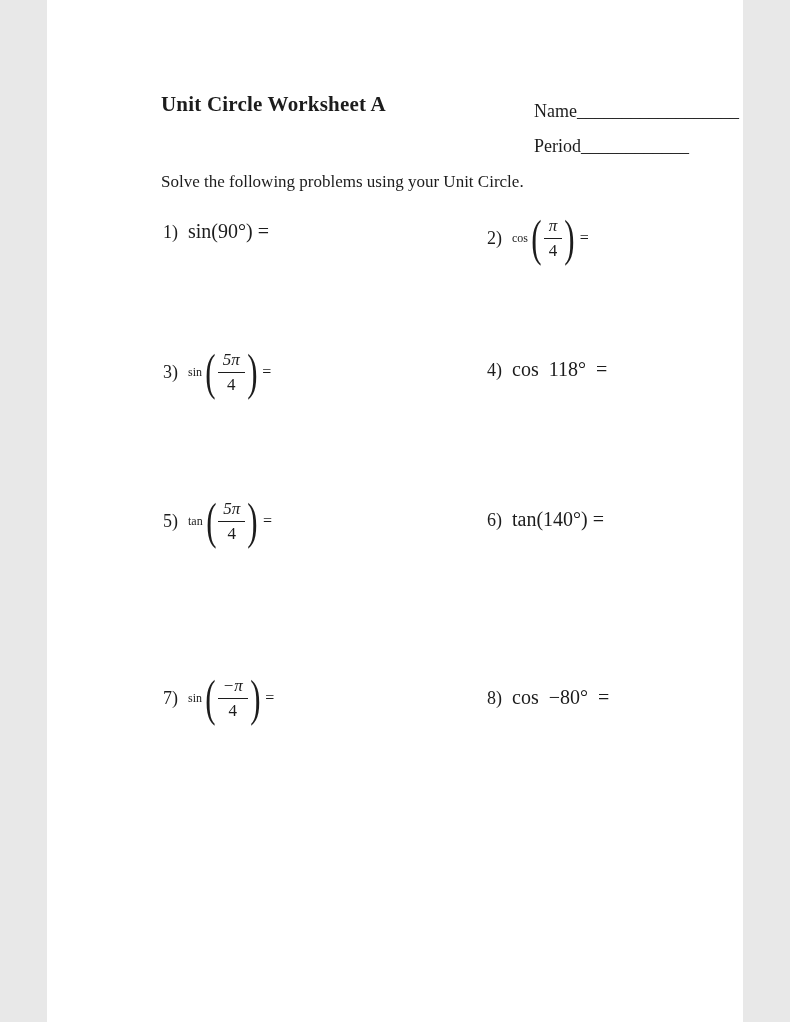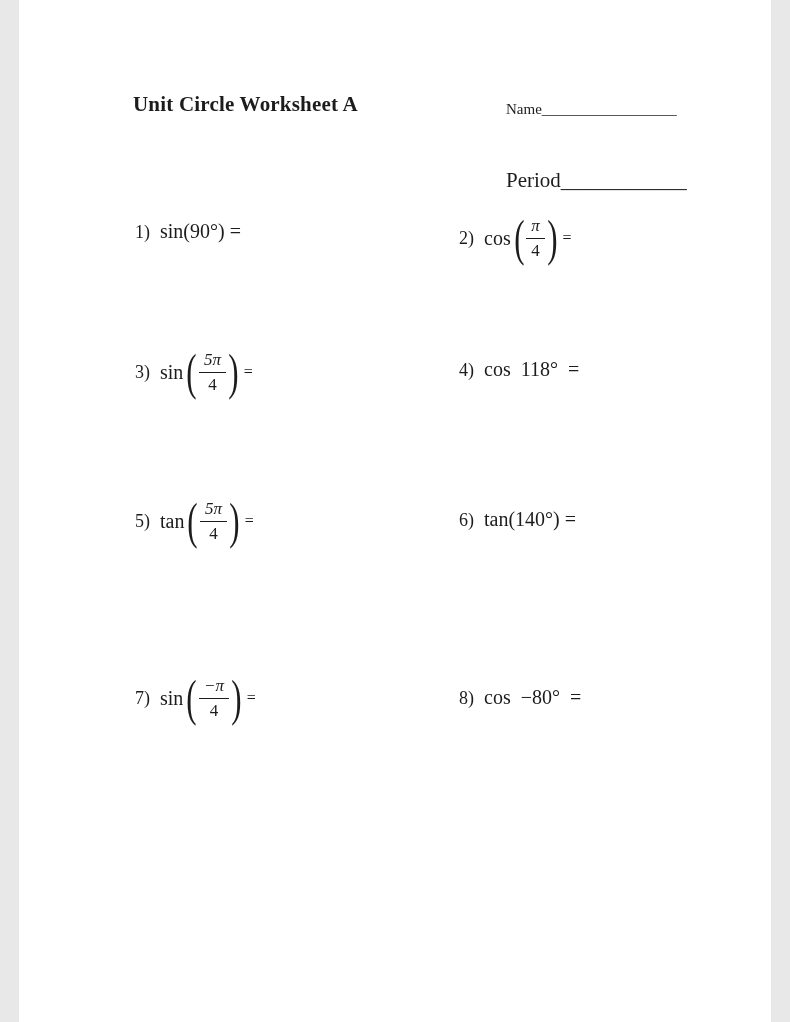--- a/index.html
+++ b/index.html
@@ -1,48 +1,48 @@
 <!DOCTYPE html>
 <html><head>
 <meta charset="utf-8">
 <style>
   html,body{margin:0;padding:0;background:#e8e8e8;}
   .page{
     position:relative;
-    width:752px;height:1022px;
+    width:696px;height:1022px;
     background:#ffffff;
     margin:0 auto;
     font-family:"Liberation Serif","DejaVu Serif",serif;
     color:#1c1c1c;
     overflow:hidden;
   }
   .abs{position:absolute;}
   .title{
     left:114px;top:92px;
     font-size:21px;font-weight:bold;
     letter-spacing:0.2px;
   }
-  .name-blank{left:487px;top:101px;font-size:15px;}
-  .period-blank{left:487px;top:136px;font-size:21px;margin-top:32px;}
+  .name-blank{left:487px;top:101px;font-size:18px;}
+  .period-blank{left:487px;top:136px;font-size:18px;}
   .instructions{left:114px;top:172px;font-size:17px;}
 
   
   .problem-plain{
     display:flex;align-items:baseline;gap:10px;
     white-space:pre;
   }
   .problem-plain .pnum{font-size:18px;}
   .problem-plain .expr{font-size:20px;white-space:pre;}
 
   
   .problem-frac{
     display:flex;align-items:center;
   }
   .problem-frac .pnum{font-size:18px;margin-right:10px;}
-  .problem-frac .func{font-size:20px;margin-right:2px;}
+  .problem-frac .func{font-size:12px;margin-right:2px;}
   .bigparen{
     font-size:50px;line-height:1;
     display:inline-block;
     transform:scaleX(0.62);
     font-weight:normal;
     margin:0 -2px;
   }
   .frac{
     display:inline-flex;flex-direction:column;align-items:center;
     font-size:17px;line-height:1.15;
@@ -69,20 +69,21 @@
 </head>
 <body>
 
 <div class="page">
 
   <div class="abs title">Unit Circle Worksheet A</div>
 
   <div class="abs name-blank">Name__________________</div>
   <div class="abs period-blank">Period____________</div>
 
+  <div class="abs instructions">Solve the following problems using your Unit Circle.</div>
 
   <div class="abs problem-plain p1">
     <span class="pnum">1)</span>
     <span class="expr">sin(90°) =</span>
   </div>
 
   <div class="abs problem-frac p2">
     <span class="pnum">2)</span>
     <span class="func">cos</span>
     <span class="bigparen">(</span>

